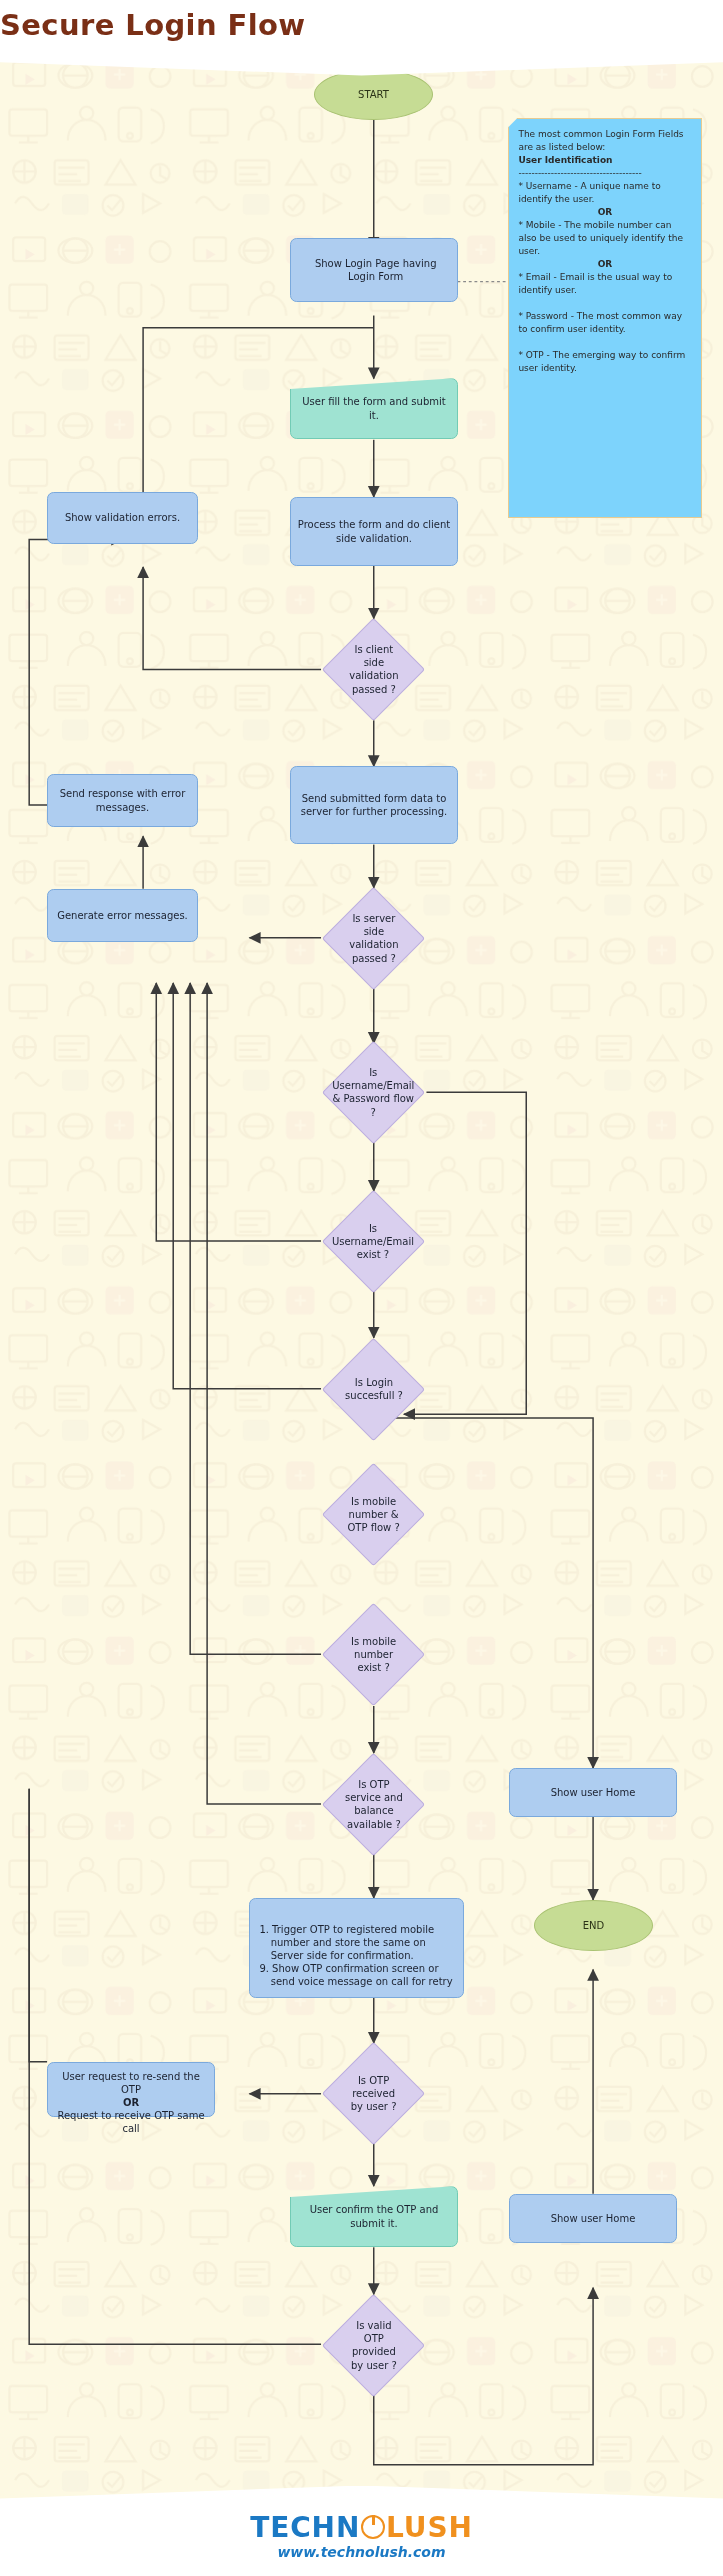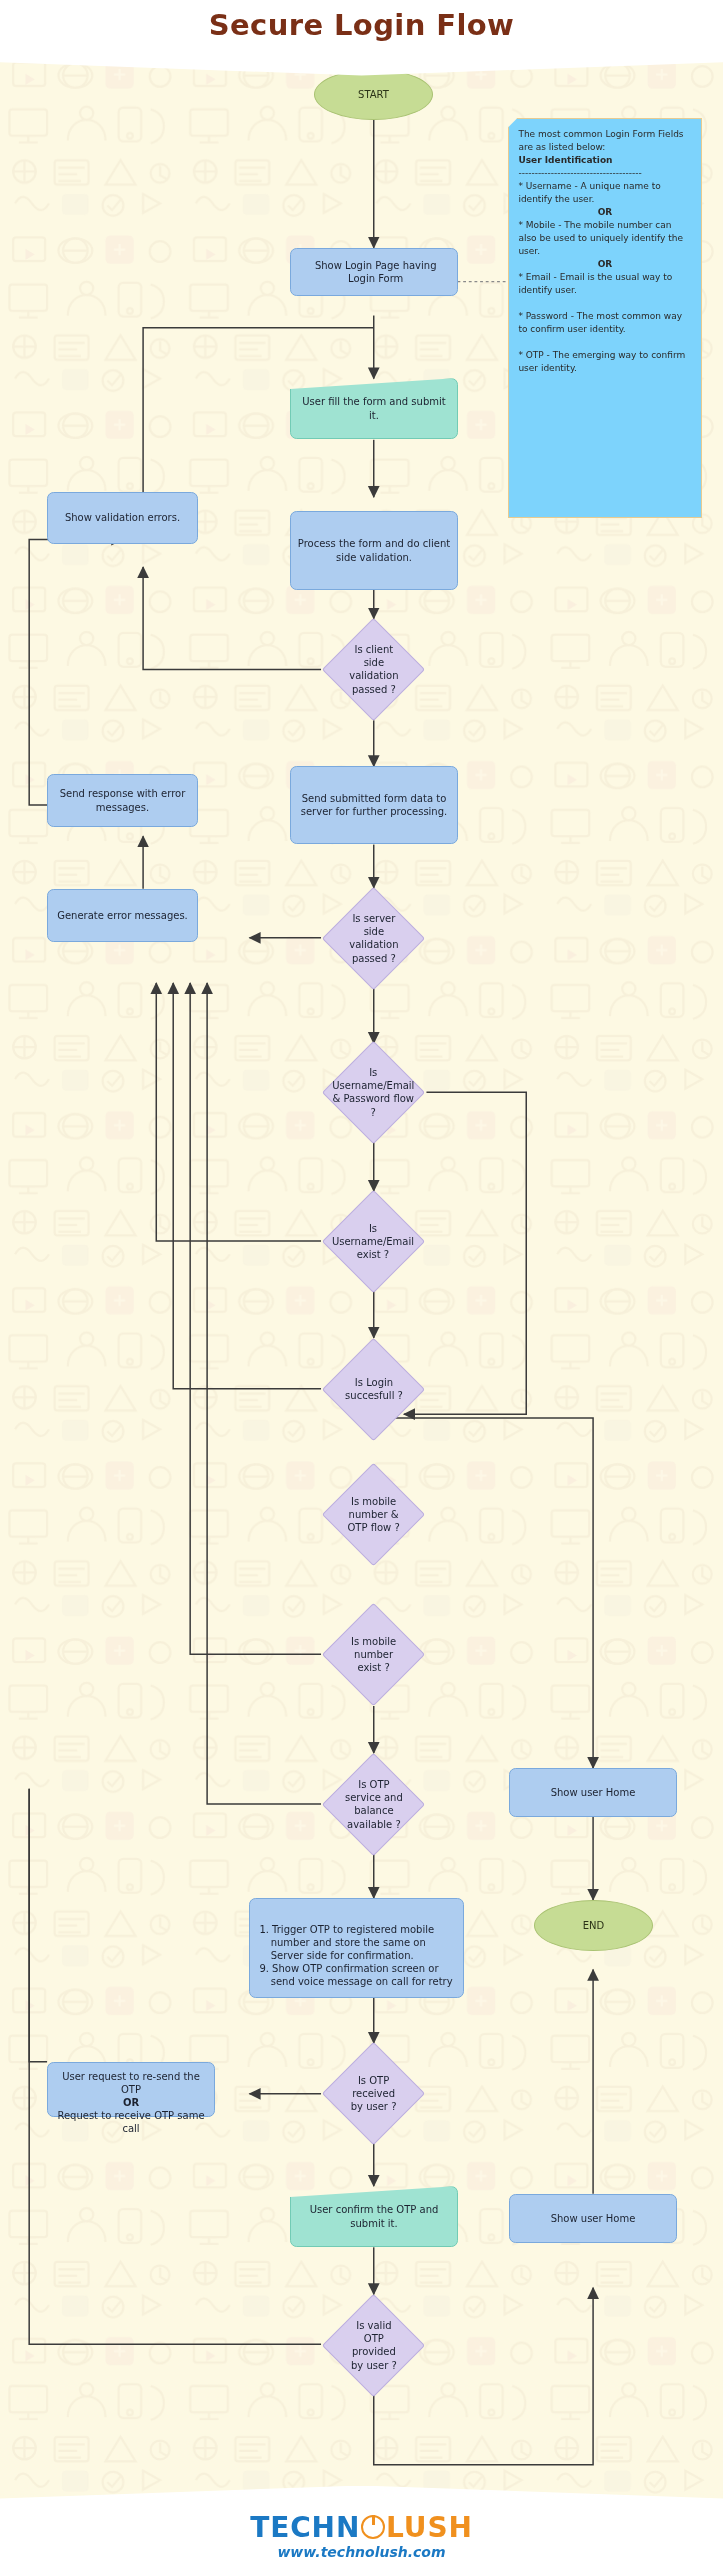--- a/index.html
+++ b/index.html
@@ -16,21 +16,21 @@
     position:absolute; left:0; top:0; width:723px; height:62px;
     background:#ffffff; z-index:30;
   }
   #header-notch{
     position:absolute; left:0; top:51px; width:723px; height:24.5px; z-index:29;
     background:#ffffff;
     clip-path:polygon(0 0,100% 0,100% 11.3px,50% 100%,0 11.3px);
   }
   #page-title{
     position:absolute; left:0; top:7.5px; width:723px;
-    text-align:center;
+    text-align:left;
     font-size:29px; font-weight:bold; letter-spacing:0.4px;
     color:#7a2f16;
     font-family:"DejaVu Sans","Liberation Sans",sans-serif;
   }
   
   #footer{
     position:absolute; left:0; bottom:0; width:723px; height:73px;
     background:#ffffff; z-index:30;
   }
   #footer-notch{
@@ -236,33 +236,33 @@
   <br><br>
   <span>* Password - The most common way to confirm user identity.</span>
   <br><br>
   <span>* OTP - The emerging way to confirm user identity.</span>
 </div>
 
 <div class="node terminal" style="left:314px; top:69px; width:119px; height:51px;">
   <span>START</span>
 </div>
 
-<div class="node process" style="left:290px; top:248px; width:168px; height:48px;padding-left:10px;">
+<div class="node process" style="left:290px; top:238px; width:168px; height:64px;padding-left:10px;">
   <span>Show Login Page having Login Form</span>
 </div>
 
 <div class="node manual" style="left:290px; top:378px; width:168px; height:61px;">
   <span>User fill the form and submit it.</span>
 </div>
 
 <div class="node process" style="left:47px; top:492px; width:151px; height:52px;">
   <span>Show validation errors.</span>
 </div>
 
-<div class="node process" style="left:290px; top:511px; width:168px; height:79px;">
+<div class="node process" style="left:290px; top:497px; width:168px; height:69px;">
   <span>Process the form and do client side validation.</span>
 </div>
 
 <div class="node decision" style="left:337px; top:633px; width:73px; height:73px;">
   <span>Is client side validation passed ?</span>
 </div>
 
 <div class="node process" style="left:47px; top:774px; width:151px; height:53px;">
   <span>Send response with error messages.</span>
 </div>

